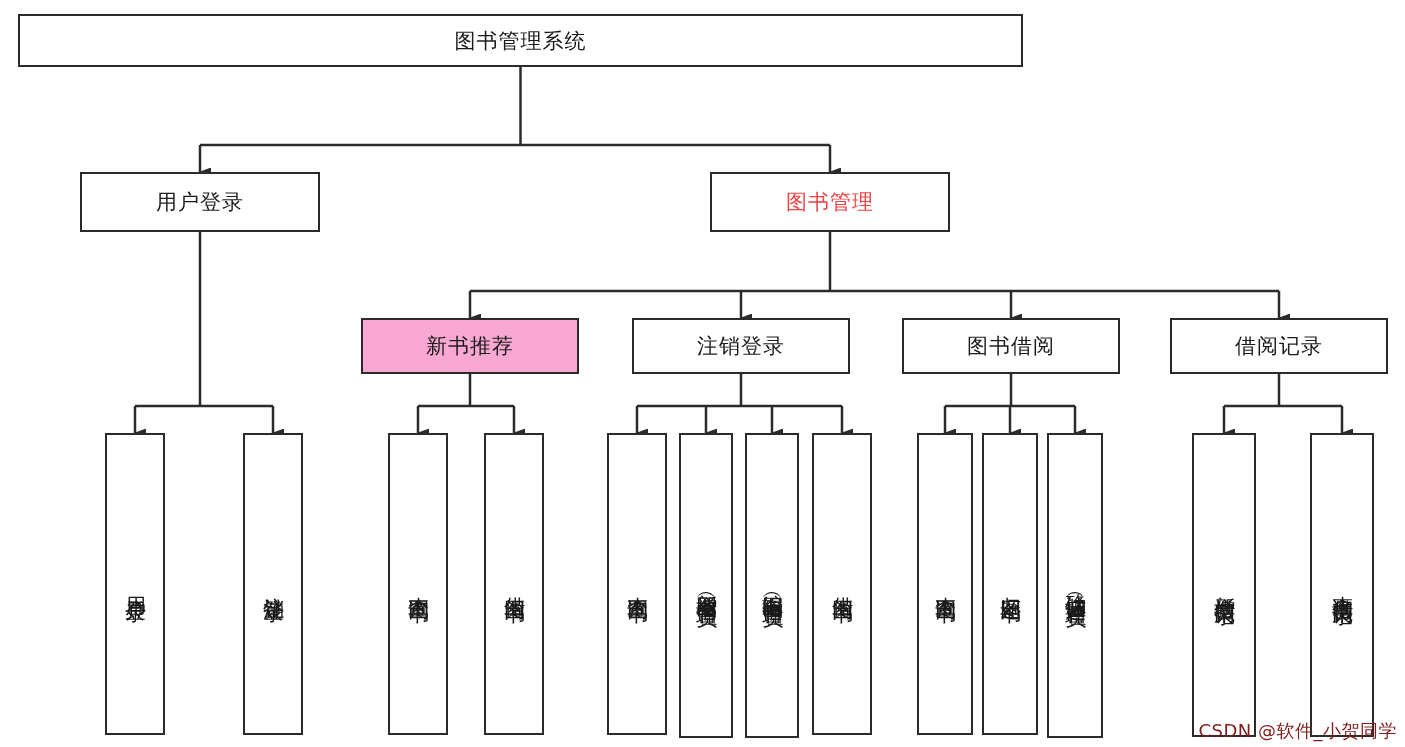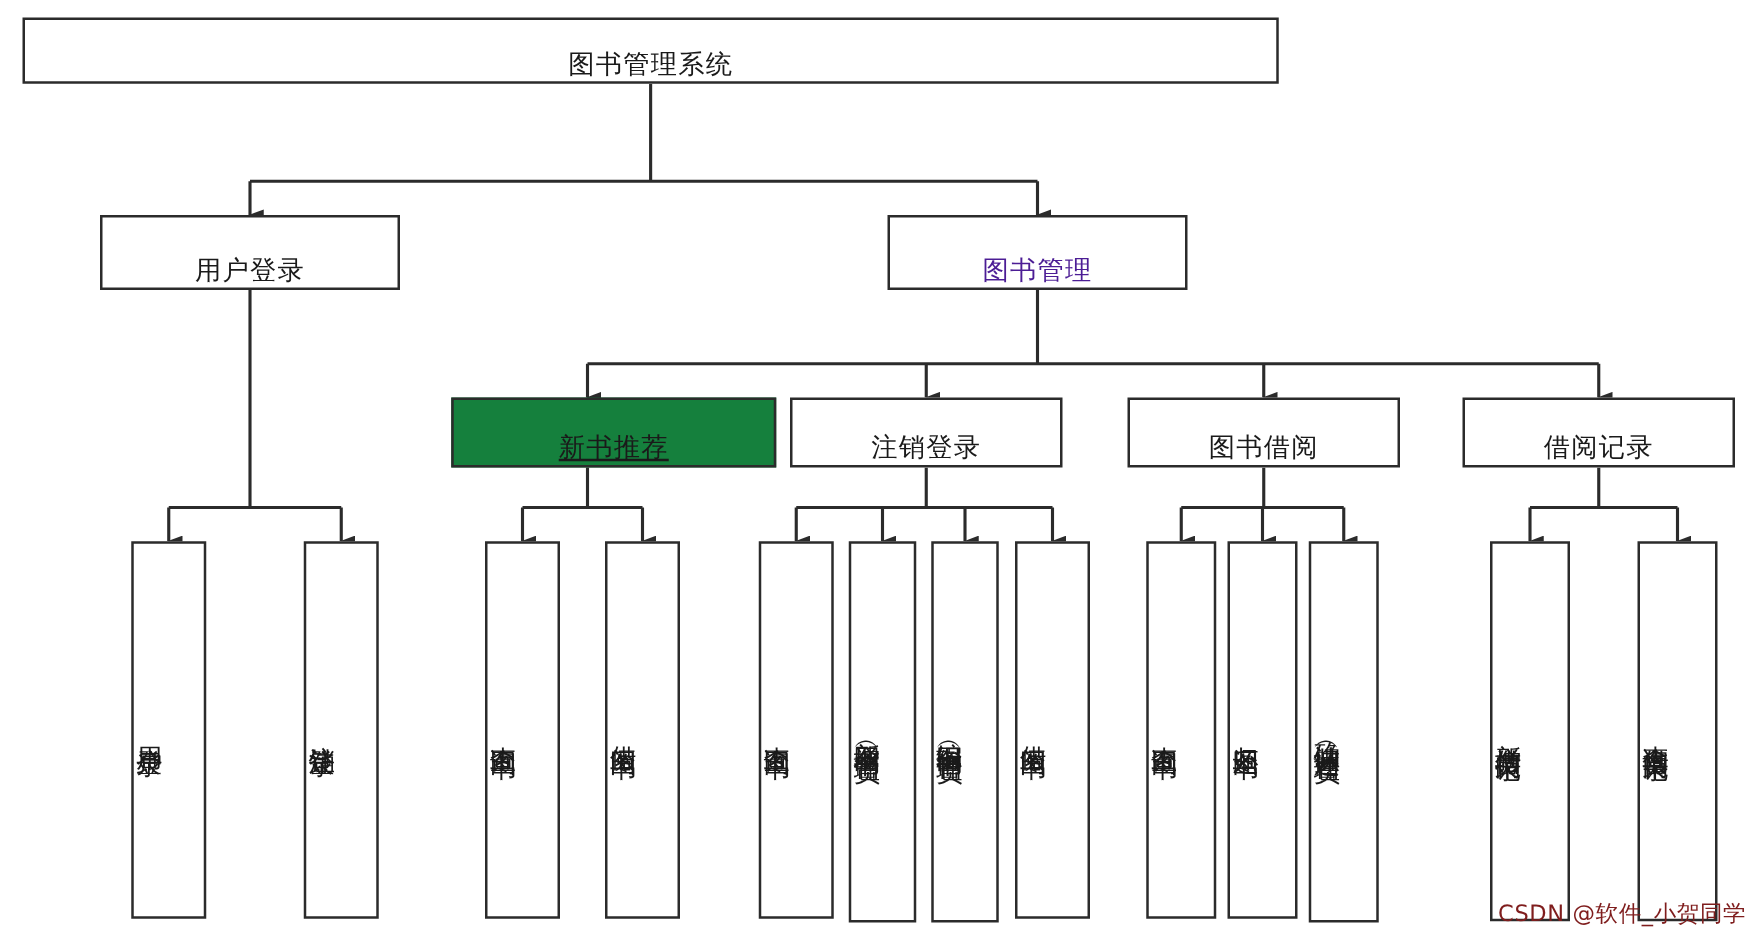--- a/index.html
+++ b/index.html
@@ -25,21 +25,21 @@
     width: 1405px;
     height: 747px;
     pointer-events: none;
   }
   .node {
     position: absolute;
     box-sizing: border-box;
     border: 2px solid #2b2b2b;
     background: #ffffff;
     display: flex;
-    align-items: flex-end;
+    align-items: center;
     justify-content: center;
     color: #1a1a1a;
   }
   .node.horiz {
     font-size: 21px;
     letter-spacing: 1px;
   }
   .node.vert {
     writing-mode: vertical-rl;
     text-orientation: upright;
@@ -115,24 +115,24 @@
       </g>
   </svg>
 
   <div id="node-layer">
       <div class="node horiz" style="left: 18px; top: 14px; width: 1005px; height: 53px; border-color: rgb(43, 43, 43); background: rgb(255, 255, 255); color: rgb(26, 26, 26);">
         <span class="lbl">图书管理系统</span>
       </div>
       <div class="node horiz" style="left: 80px; top: 172px; width: 240px; height: 60px; border-color: rgb(43, 43, 43); background: rgb(255, 255, 255); color: rgb(26, 26, 26);">
         <span class="lbl">用户登录</span>
       </div>
-      <div class="node horiz" style="left: 710px; top: 172px; width: 240px; height: 60px; border-color: rgb(43, 43, 43); background: rgb(255, 255, 255); color: #4c1d95;">
+      <div class="node horiz" style="left: 710px; top: 172px; width: 240px; height: 60px; border-color: rgb(43, 43, 43); background: rgb(255, 255, 255); color: #ef4444;">
         <span class="lbl">图书管理</span>
       </div>
-      <div class="node horiz" style="left: 361px; top: 318px; width: 260px; height: 56px; border-color: rgb(43, 43, 43); background: #15803d; color: rgb(26, 26, 26); text-decoration: underline;">
+      <div class="node horiz" style="left: 361px; top: 318px; width: 218px; height: 56px; border-color: rgb(43, 43, 43); background: #f9a8d4; color: rgb(26, 26, 26);">
         <span class="lbl">新书推荐</span>
       </div>
       <div class="node horiz" style="left: 632px; top: 318px; width: 218px; height: 56px; border-color: rgb(43, 43, 43); background: rgb(255, 255, 255); color: rgb(26, 26, 26);">
         <span class="lbl">注销登录</span>
       </div>
       <div class="node horiz" style="left: 902px; top: 318px; width: 218px; height: 56px; border-color: rgb(43, 43, 43); background: rgb(255, 255, 255); color: rgb(26, 26, 26);">
         <span class="lbl">图书借阅</span>
       </div>
       <div class="node horiz" style="left: 1170px; top: 318px; width: 218px; height: 56px; border-color: rgb(43, 43, 43); background: rgb(255, 255, 255); color: rgb(26, 26, 26);">
         <span class="lbl">借阅记录</span>

